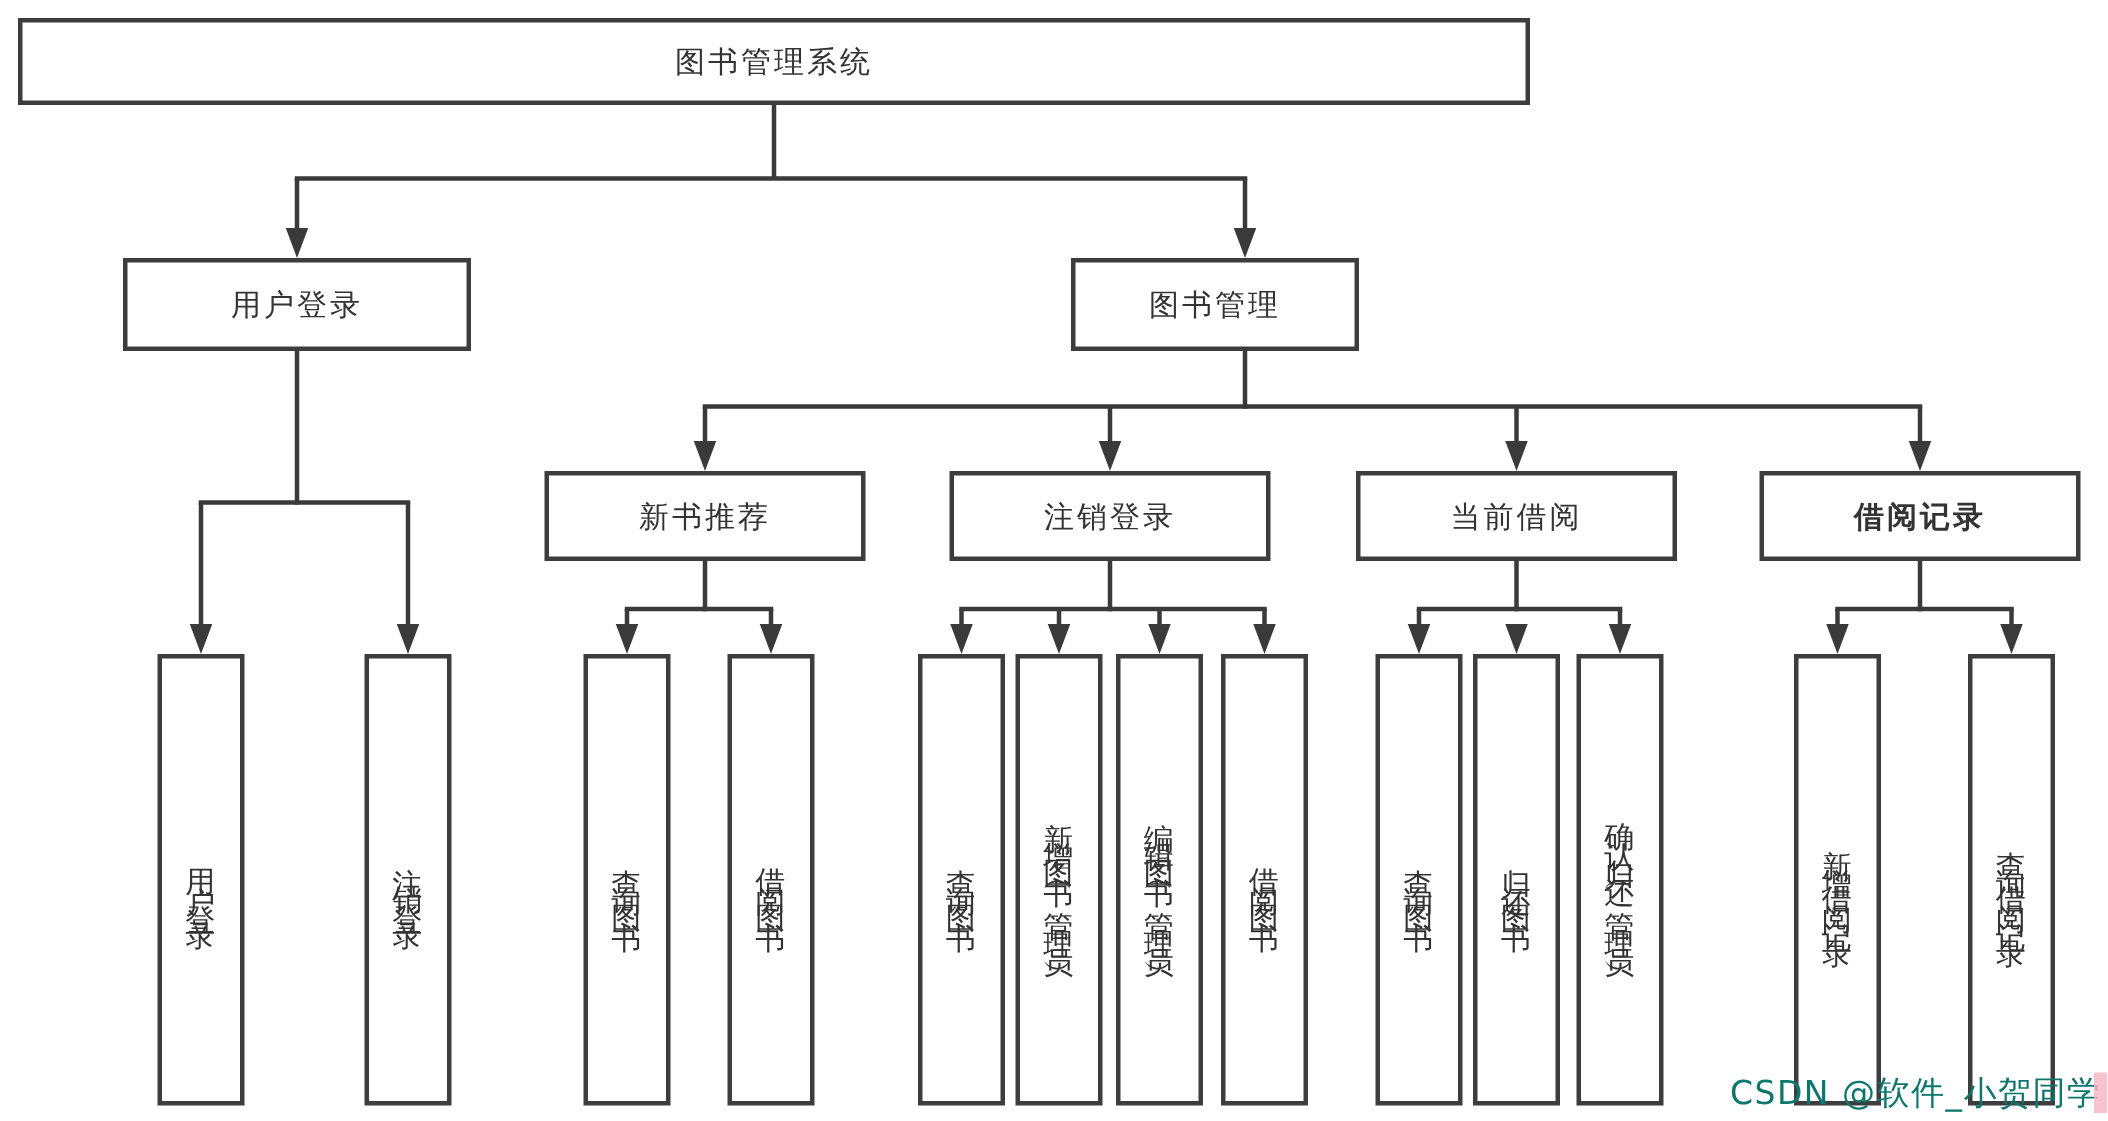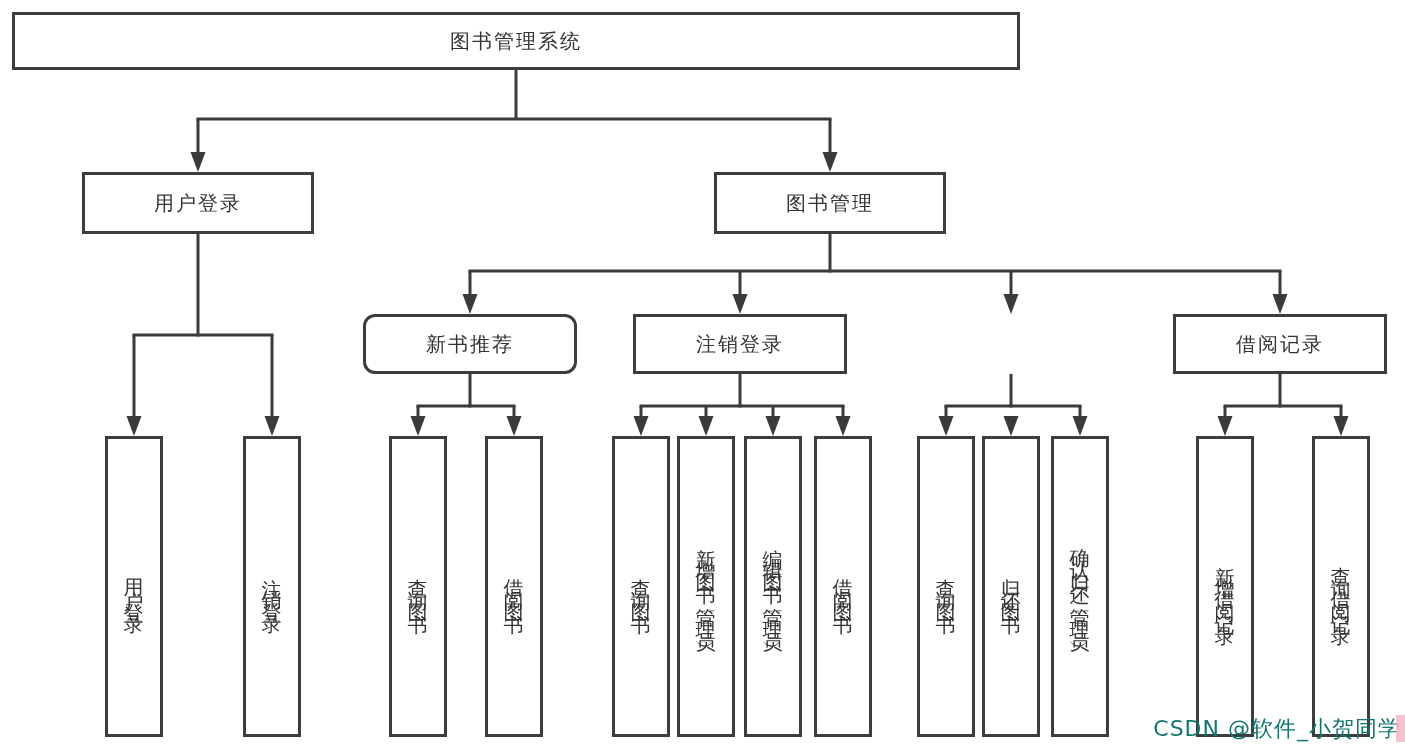--- a/index.html
+++ b/index.html
@@ -129,31 +129,34 @@
     </g>
   </svg>
 
   <div class="box h root-box" style="left:12px; top:12px; width:1008px; height:58px;font-family:Liberation Mono, monospace;">
     <span class="label">图书管理系统</span>
   </div>
 
   <div class="box h" style="left:82px; top:172px; width:232px; height:62px;">
     <span class="label">用户登录</span>
   </div>
-  <div class="box h" style="left:714px; top:172px; width:232px; height:62px;">
+  <div class="box h" style="left:714px; top:172px; width:192px; height:62px;">
     <span class="label">图书管理</span>
   </div>
 
-  <div class="box h" style="left:363px; top:314px; width:214px; height:60px;border-radius:12px;">
+  <div class="box h" style="left:363px; top:314px; width:214px; height:60px;">
     <span class="label">新书推荐</span>
   </div>
   <div class="box h" style="left:633px; top:314px; width:214px; height:60px;">
     <span class="label">注销登录</span>
   </div>
-  <div class="box h" style="left:1173px; top:314px; width:214px; height:60px;">
+  <div class="box h" style="left:904px; top:314px; width:214px; height:60px;">
+    <span class="label">当前借阅</span>
+  </div>
+  <div class="box h" style="left:1173px; top:314px; width:214px; height:60px;font-weight:bold;">
     <span class="label">借阅记录</span>
   </div>
 
   <div class="box leaf" style="left:105px; top:436px; width:58px; height:301px;">
     <span class="label">用户登录</span>
   </div>
   <div class="box leaf" style="left:243px; top:436px; width:58px; height:301px;">
     <span class="label">注销登录</span>
   </div>
 

